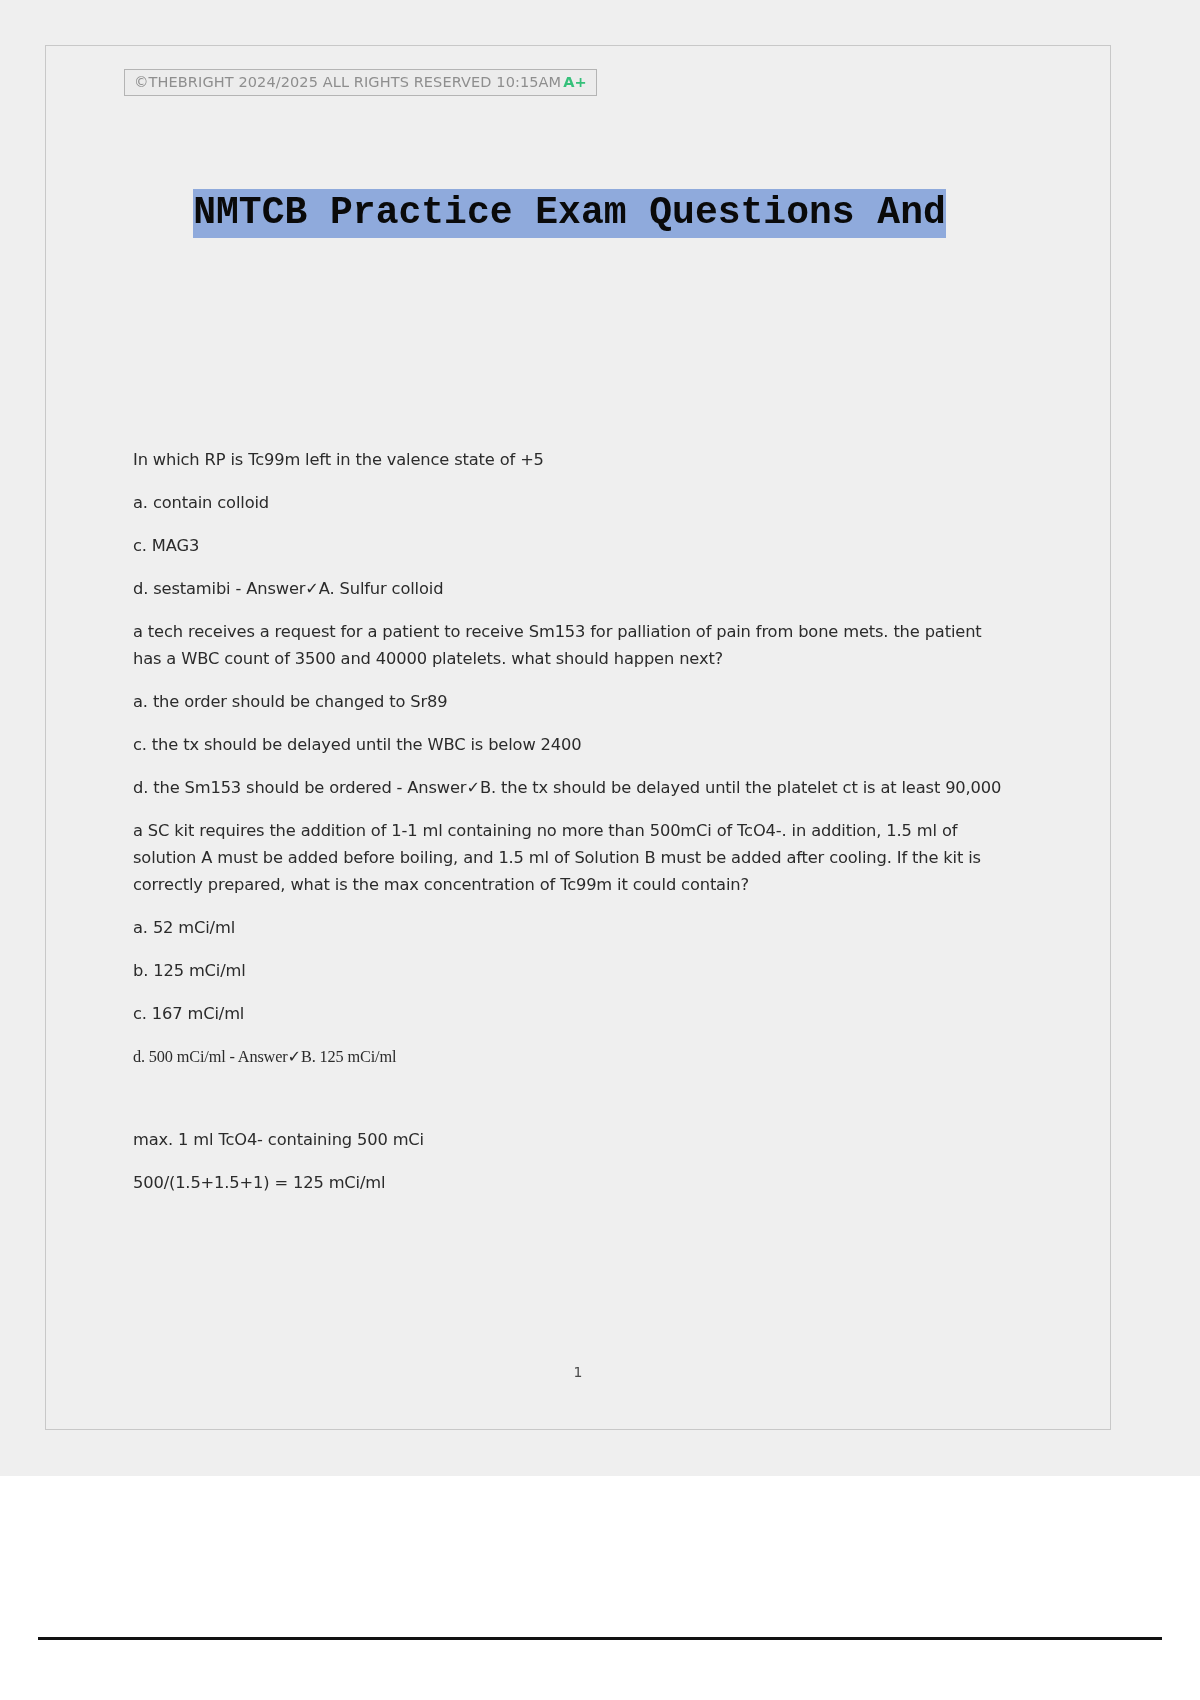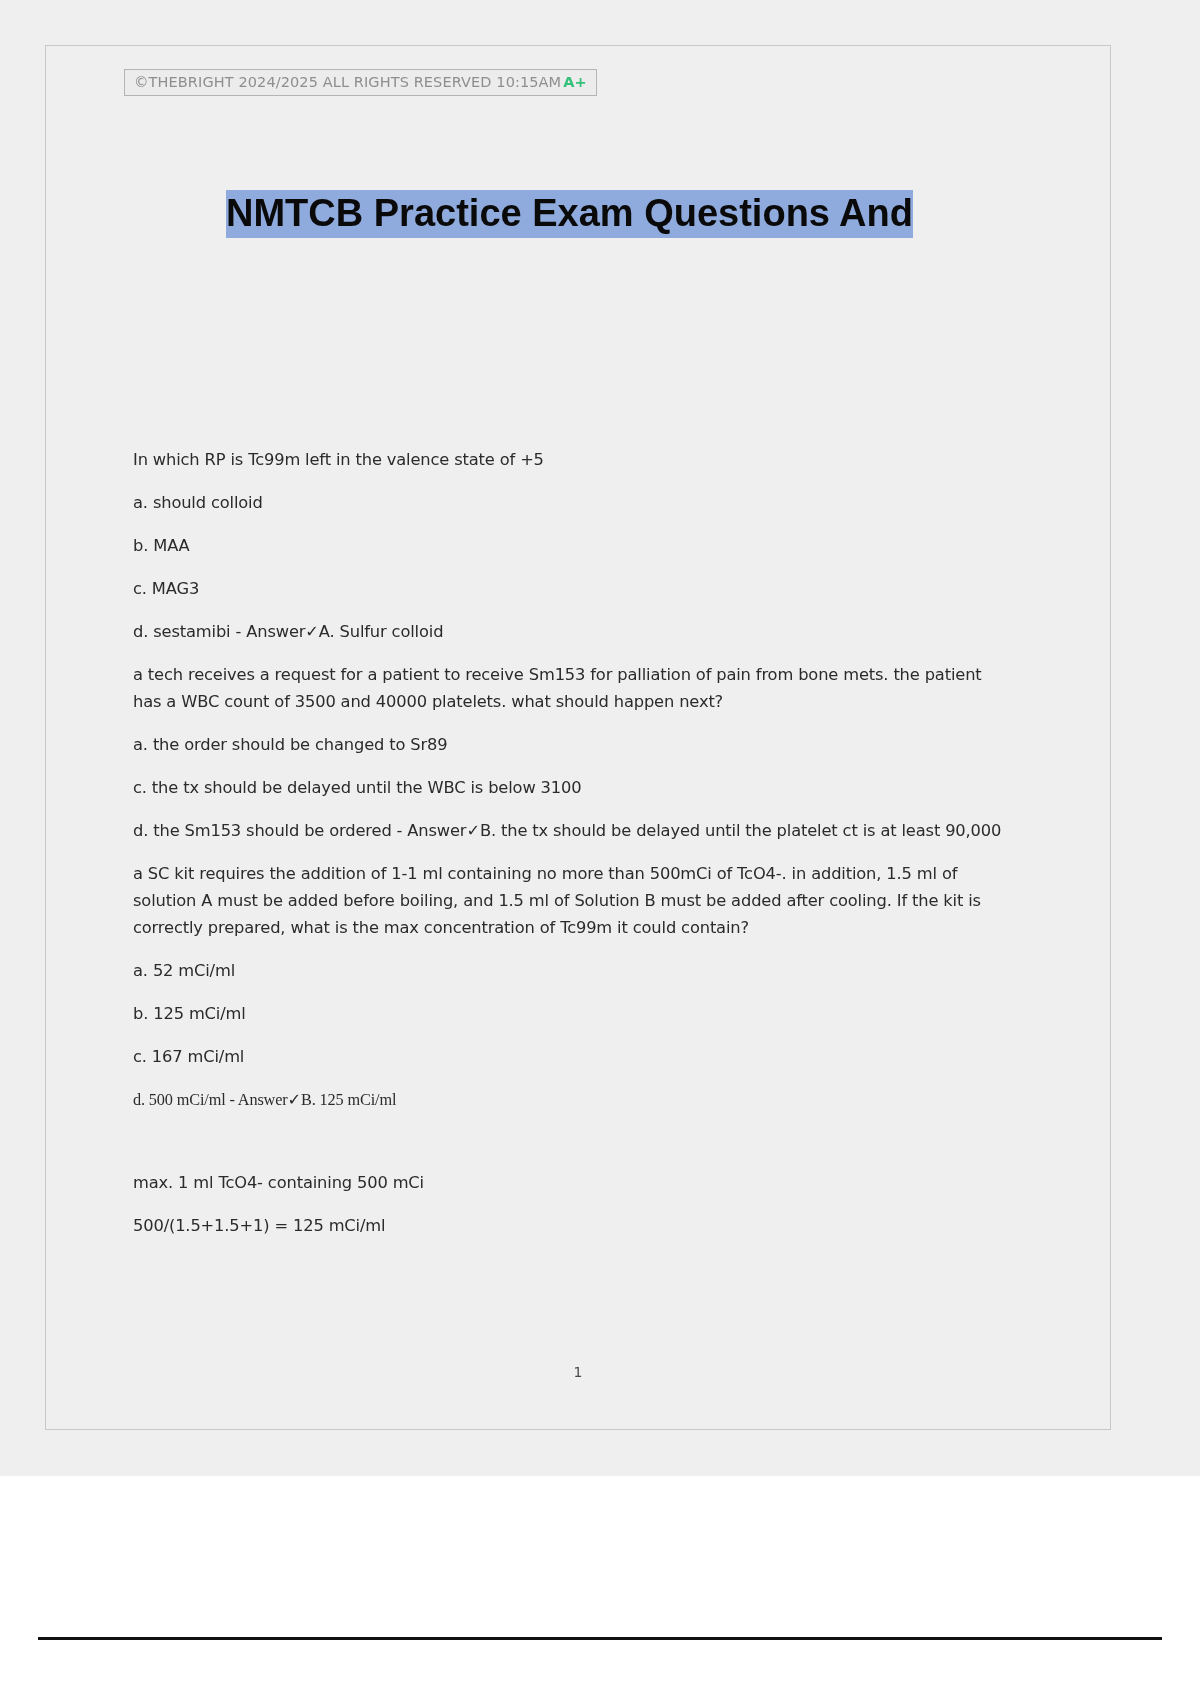--- a/index.html
+++ b/index.html
@@ -59,21 +59,21 @@
     position: absolute;
     left: 87px;
     top: 140px;
     width: 873px;
     text-align: center;
   }
   .title-line {
     display: inline;
     background: #8faadc;
     color: #0a0a0a;
-    font-family: Liberation Sans, sans-serif;
+    font-family: Liberation Mono, monospace;
     font-weight: bold;
     font-size: 38px;
     line-height: 54px;
     box-decoration-break: clone;
     -webkit-box-decoration-break: clone;
     padding: 2px 0 4px 0;
     text-align: right;
   }
 
   
@@ -133,28 +133,27 @@
     <div class="watermark">
       <span>©THEBRIGHT 2024/2025 ALL RIGHTS RESERVED 10:15AM</span><span class="grade">A+</span>
     </div>
 
     <div class="title-wrap">
       <span class="title-line">NMTCB Practice Exam Questions And</span><br>
     </div>
 
     <div class="body-col">
       <p class="p">In which RP is Tc99m left in the valence state of +5</p>
-      <p class="p">a. should colloid</p>
-      <p class="p">b. MAA</p>
+      <p class="p">a. contain colloid</p>
       <p class="p">c. MAG3</p>
       <p class="p">d. sestamibi - Answer✓A. Sulfur colloid</p>
 
       <p class="p">a tech receives a request for a patient to receive Sm153 for palliation of pain from bone mets. the patient has a WBC count of 3500 and 40000 platelets. what should happen next?</p>
       <p class="p">a. the order should be changed to Sr89</p>
-      <p class="p">c. the tx should be delayed until the WBC is below 3100</p>
+      <p class="p">c. the tx should be delayed until the WBC is below 2400</p>
       <p class="p">d. the Sm153 should be ordered - Answer✓B. the tx should be delayed until the platelet ct is at least 90,000</p>
 
       <p class="p">a SC kit requires the addition of 1-1 ml containing no more than 500mCi of TcO4-. in addition, 1.5 ml of solution A must be added before boiling, and 1.5 ml of Solution B must be added after cooling. If the kit is correctly prepared, what is the max concentration of Tc99m it could contain?</p>
       <p class="p">a. 52 mCi/ml</p>
       <p class="p">b. 125 mCi/ml</p>
       <p class="p">c. 167 mCi/ml</p>
       <p class="p gap-big">d. 500 mCi/ml - Answer✓B. 125 mCi/ml</p>
 
       <p class="p">max. 1 ml TcO4- containing 500 mCi</p>
       <p class="p">500/(1.5+1.5+1) = 125 mCi/ml</p>

